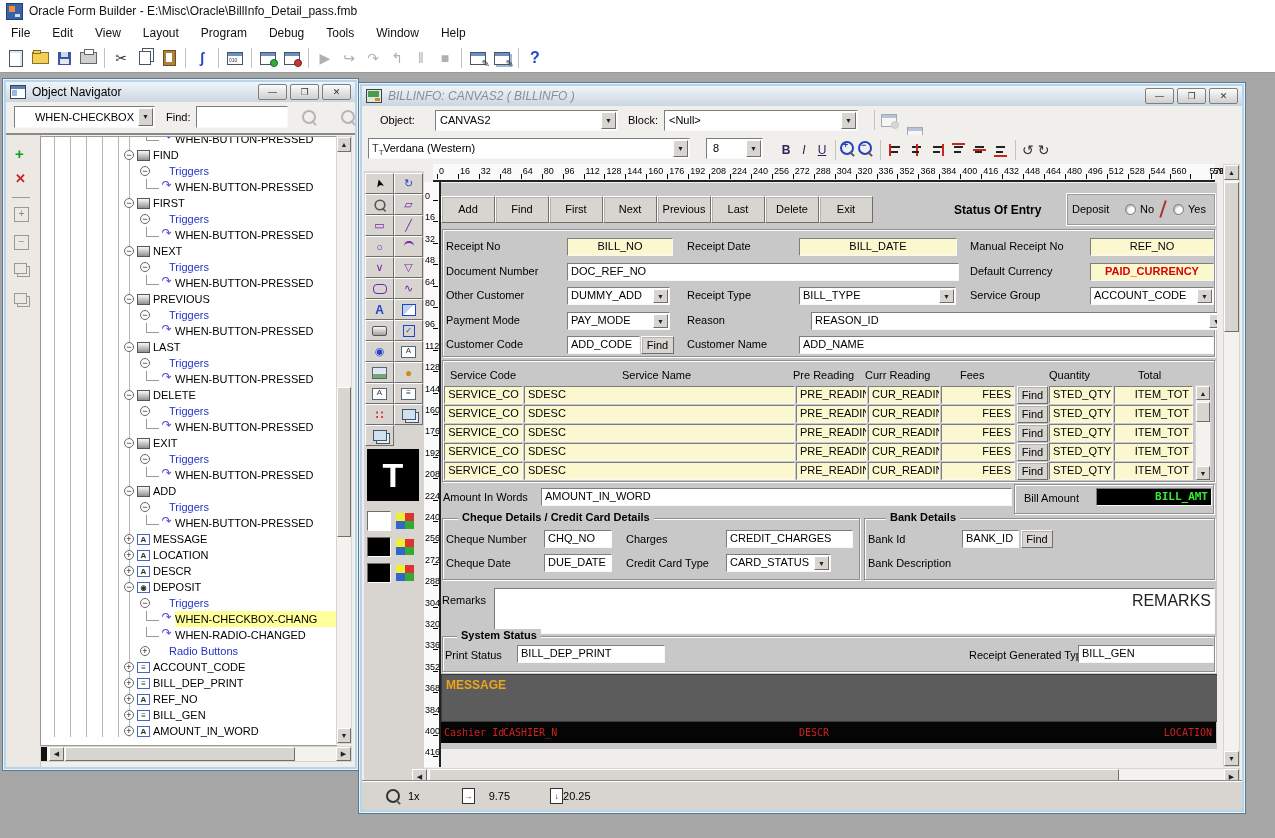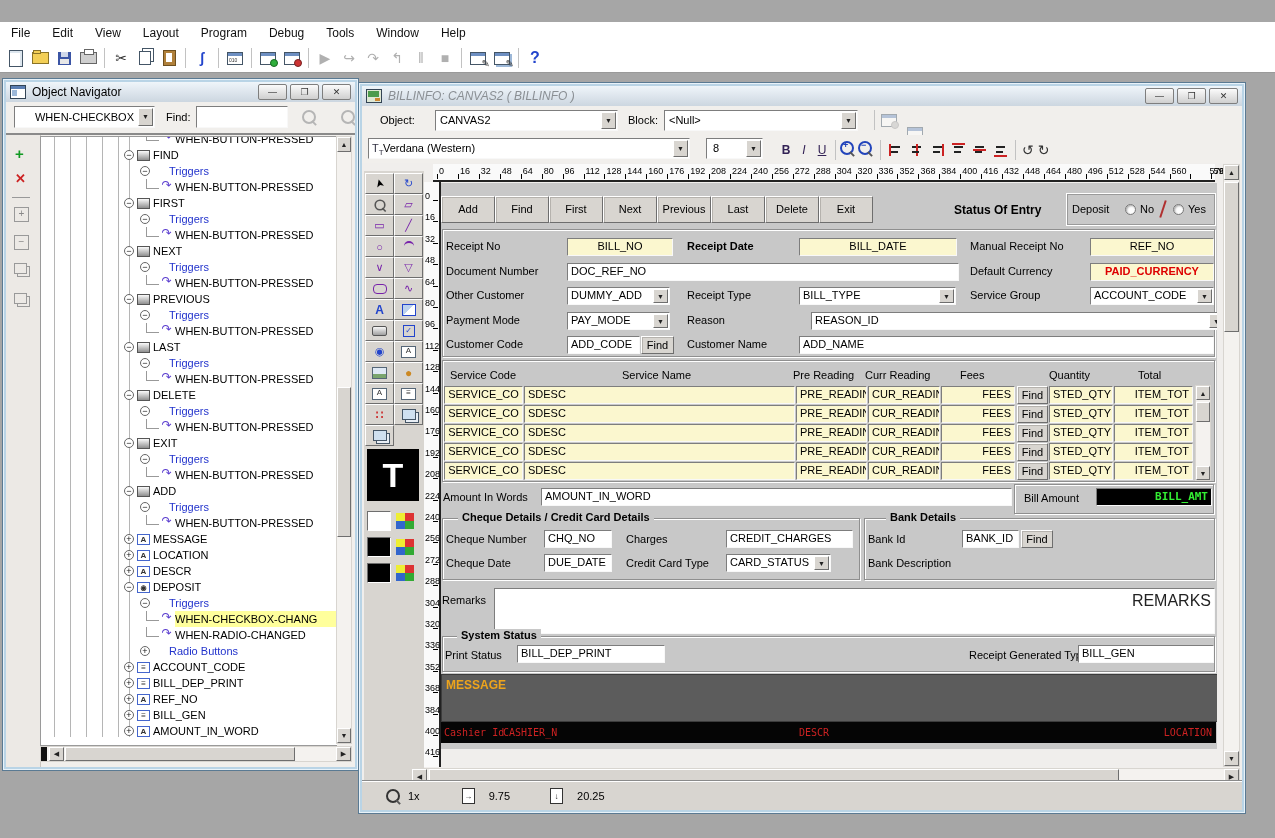--- a/index.html
+++ b/index.html
@@ -106,20 +106,24 @@
   .al .rl{position:absolute;background:#cc2222;}
   .fmt-letter{font-size:12px;color:#332255;width:18px;text-align:center;}
   .pg{width:11px;height:14px;background:#fff;border:1px solid #333;position:relative;font-size:8px;color:#111;display:flex;align-items:center;justify-content:center;}
   .zic{position:relative;width:18px;height:18px;}
 </style>
 </head>
 <body>
 
 <div id="screen">
 
+  <div id="app-titlebar">
+    <span class="appico"></span>
+    <span id="app-title">Oracle Form Builder - E:\Misc\Oracle\BillInfo_Detail_pass.fmb</span>
+  </div>
   <div id="menubar">
       <div class="menu-item">File</div>
       <div class="menu-item">Edit</div>
       <div class="menu-item">View</div>
       <div class="menu-item">Layout</div>
       <div class="menu-item">Program</div>
       <div class="menu-item">Debug</div>
       <div class="menu-item">Tools</div>
       <div class="menu-item">Window</div>
       <div class="menu-item">Help</div>
@@ -731,21 +735,21 @@
               <div class="lbl" style="left: 5px; top: 9px;">Deposit</div>
               <div class="rad" style="left: 58px; top: 10px;"></div>
               <div class="lbl" style="left: 73px; top: 9px;">No</div>
               <div style="position: absolute; left: 95px; top: 6px; width: 2px; height: 18px; background: rgb(176, 48, 48); transform: rotate(18deg);"></div>
               <div class="rad" style="left: 106px; top: 10px;"></div>
               <div class="lbl" style="left: 121px; top: 9px;">Yes</div>
             </div>
             <div class="frame" style="left: 1px; top: 46px; width: 773px; height: 128px;"></div>
             <div class="lbl" style="left: 5px; top: 57px;">Receipt No</div>
             <div class="fld yellow" style="left: 126px; top: 55px; width: 106px;">BILL_NO</div>
-            <div class="lbl" style="left: 246px; top: 57px; font-weight: bold;">Receipt Date</div>
+            <div class="lbl" style="left: 246px; top: 57px;">Receipt Date</div>
             <div class="fld yellow" style="left: 358px; top: 55px; width: 158px;">BILL_DATE</div>
             <div class="lbl" style="left: 529px; top: 57px;">Manual Receipt No</div>
             <div class="fld yellow" style="left: 649px; top: 55px; width: 124px;">REF_NO</div>
             <div class="lbl" style="left: 5px; top: 82px;">Document Number</div>
             <div class="fld" style="left: 126px; top: 80px; width: 392px;">DOC_REF_NO</div>
             <div class="lbl" style="left: 529px; top: 82px;">Default Currency</div>
             <div class="fld yellow" style="left: 649px; top: 80px; width: 124px; color: rgb(221, 0, 0); font-weight: bold;">PAID_CURRENCY</div>
             <div class="lbl" style="left: 5px; top: 106px;">Other Customer</div>
             <div class="fld" style="left: 126px; top: 104px; width: 103px; padding-right: 17px;">DUMMY_ADD<div class="darr">▼</div></div>
             <div class="lbl" style="left: 246px; top: 106px;">Receipt Type</div>
@@ -871,17 +875,17 @@
           <div class="sbtn" style="right:0;top:0;width:15px;height:15px;">▶</div>
         </div>
       </div>
 
       <div class="abs" style="left:0;bottom:0;width:100%;height:28px;background:#d8d5d0;border-top:1px solid #fff;box-shadow:0 -1px 0 #8a8a8a;display:flex;align-items:center;">
         <span class="mag" style="margin-left:24px;border-color:#333;"></span>
         <span style="margin-left:8px;font-size:11px;">1x</span>
         <span class="pg" style="margin-left:42px;">→</span>
         <span style="margin-left:14px;font-size:11px;">9.75</span>
         <span class="pg" style="margin-left:40px;">↓</span>
-        <span style="margin-left:14px;font-size:11px;">20.25</span>
+        <span style="font-size:11px;">20.25</span>
       </div>
     </div>
   </div>
 </div>
 
 </body></html>

